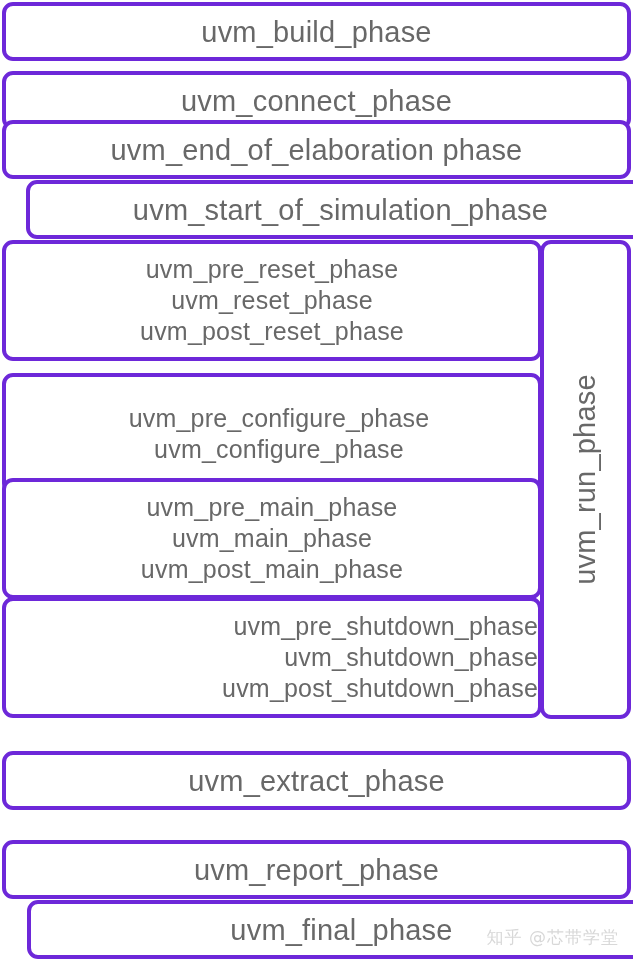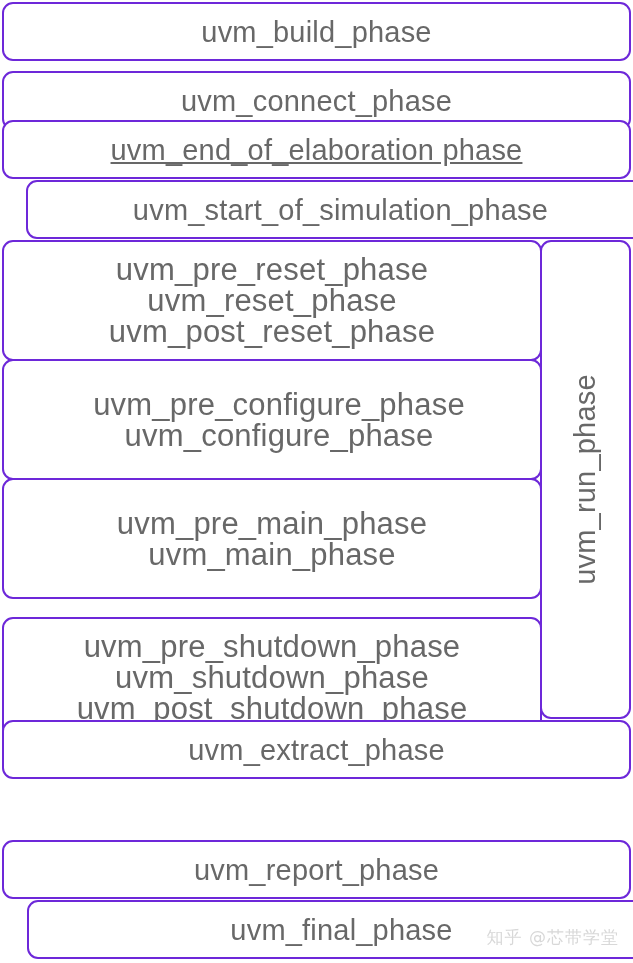--- a/index.html
+++ b/index.html
@@ -18,21 +18,21 @@
     background: #ffffff;
     overflow: hidden;
     box-sizing: border-box;
   }
 
   
   .phase-box {
     position: absolute;
     box-sizing: border-box;
     background: #ffffff;
-    border: 2px solid #6d28d9;
+    border: 4px solid #6d28d9;
     border-radius: 11px;
     display: flex;
     align-items: center;
     justify-content: center;
     text-align: center;
     color: #686868;
     letter-spacing: 0.2px;
   }
 
   
@@ -51,21 +51,21 @@
     top: 240px;
     width: 629px;
     height: 479px;
   }
 
   
   .group-box {
     left: 0px;
     width: 540px;
     height: 121px;
-    font-size: 31px;
+    font-size: 25px;
     line-height: 31px;
     flex-direction: column;
   }
   .group-box .line {
     display: block;
     white-space: nowrap;
   }
 
   
   .run-col {
@@ -102,59 +102,60 @@
 <div id="diagram">
 
   <div class="phase-box bar" style="top:2px;">
     <span>uvm_build_phase</span>
   </div>
 
   <div class="phase-box bar" style="top:71px;">
     <span>uvm_connect_phase</span>
   </div>
 
-  <div class="phase-box bar" style="top:120px;text-decoration:underline;">
+  <div class="phase-box bar" style="top:120px;">
     <span>uvm_end_of_elaboration phase</span>
   </div>
 
   <div class="phase-box bar" style="top:180px;margin-left:24px;">
     <span>uvm_start_of_simulation_phase</span>
   </div>
 
   <div class="run-region">
 
     <div class="phase-box group-box" style="top:0px;">
       <span class="line">uvm_pre_reset_phase</span>
       <span class="line">uvm_reset_phase</span>
       <span class="line">uvm_post_reset_phase</span>
     </div>
 
-    <div class="phase-box group-box" style="top:119px;padding-left:14px;">
+    <div class="phase-box group-box" style="top:133px;padding-left:14px;">
       <span class="line">uvm_pre_configure_phase</span>
       <span class="line">uvm_configure_phase</span>
     </div>
 
     <div class="phase-box group-box" style="top:238px;">
       <span class="line">uvm_pre_main_phase</span>
       <span class="line">uvm_main_phase</span>
+      <span class="line">uvm_post_main_phase</span>
     </div>
 
-    <div class="phase-box group-box" style="top:377px;">
+    <div class="phase-box group-box" style="top:357px;align-items:flex-end;">
       <span class="line">uvm_pre_shutdown_phase</span>
       <span class="line">uvm_shutdown_phase</span>
       <span class="line">uvm_post_shutdown_phase</span>
     </div>
 
     <div class="phase-box run-col">
       <span class="vtext">uvm_run_phase</span>
     </div>
 
   </div>
 
-  <div class="phase-box bar" style="top:720px;">
+  <div class="phase-box bar" style="top:751px;">
     <span>uvm_extract_phase</span>
   </div>
 
 
   <div class="phase-box bar" style="top:840px;">
     <span>uvm_report_phase</span>
   </div>
 
   <div class="phase-box bar" style="top:900px;margin-left:25px;">
     <span>uvm_final_phase</span>

